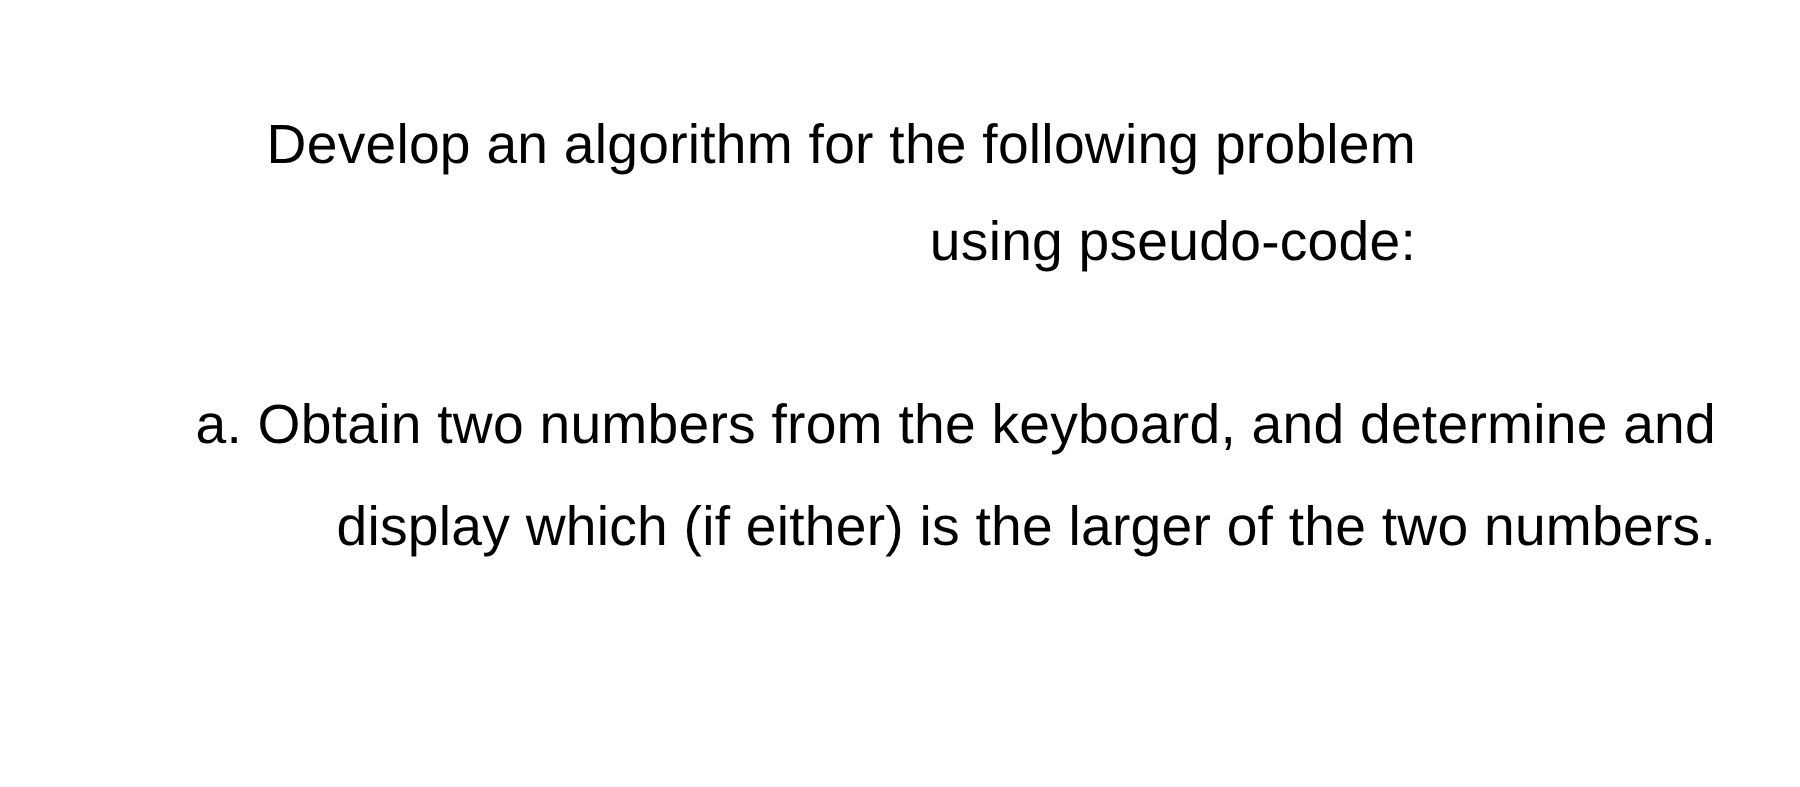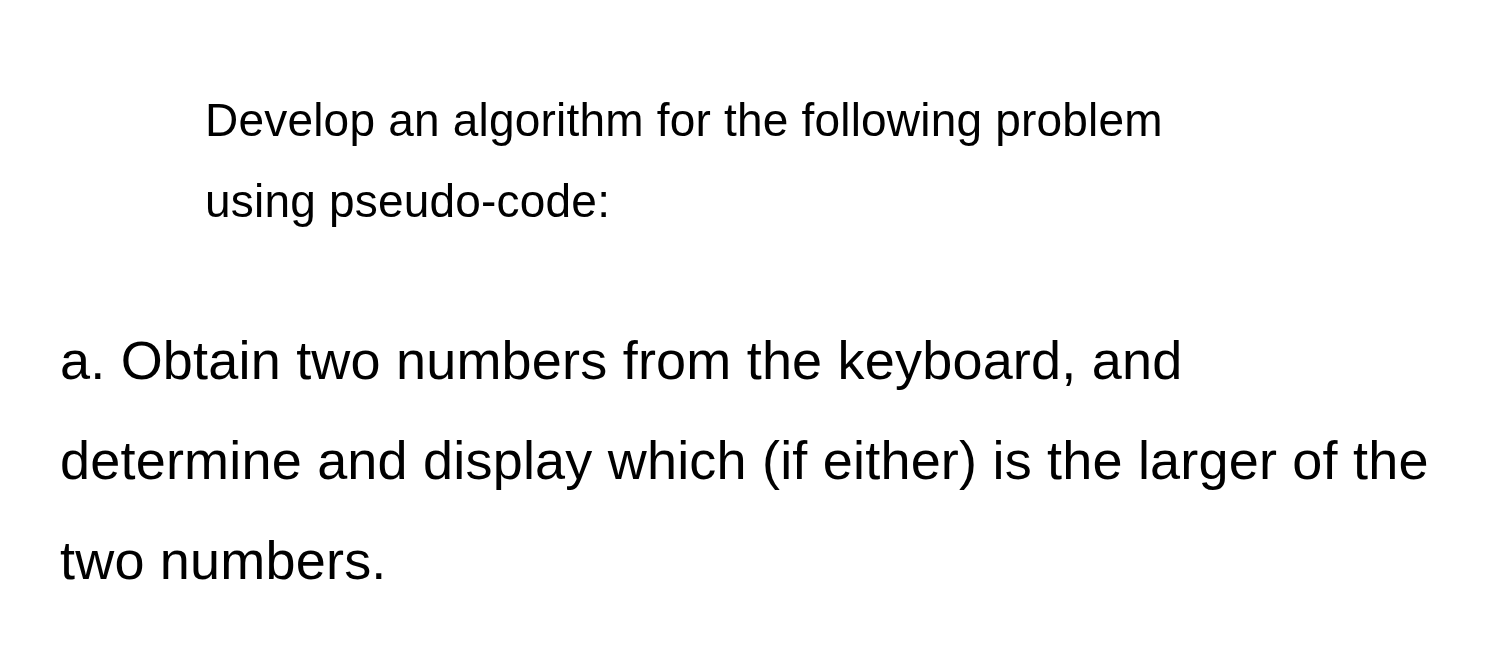--- a/index.html
+++ b/index.html
@@ -1,18 +1,19 @@
 <!DOCTYPE html>
 <html><head>
   <meta charset="utf-8">
   <style>
     * {
       margin: 0;
       padding: 0;
       box-sizing: border-box;
+      text-align: right;
     }
     body {
       width: 1500px;
       height: 656px;
       background: #ffffff;
       font-family: -apple-system, BlinkMacSystemFont, "Segoe UI", Helvetica, Arial, sans-serif;
       color: #000000;
       padding: 80px 60px 60px 60px;
     }
     .content {
@@ -20,21 +21,21 @@
     }
     .prompt {
       font-size: 46px;
       line-height: 1.75;
       padding-left: 145px;
       padding-right: 260px;
       margin-bottom: 70px;
       letter-spacing: 0.2px;
     }
     .item {
-      font-size: 54px;
+      font-size: 46px;
       line-height: 1.85;
       padding-left: 0;
       padding-right: 10px;
       letter-spacing: 0.2px;
     }
   </style>
 </head>
 <body>
 
 <div class="content">

